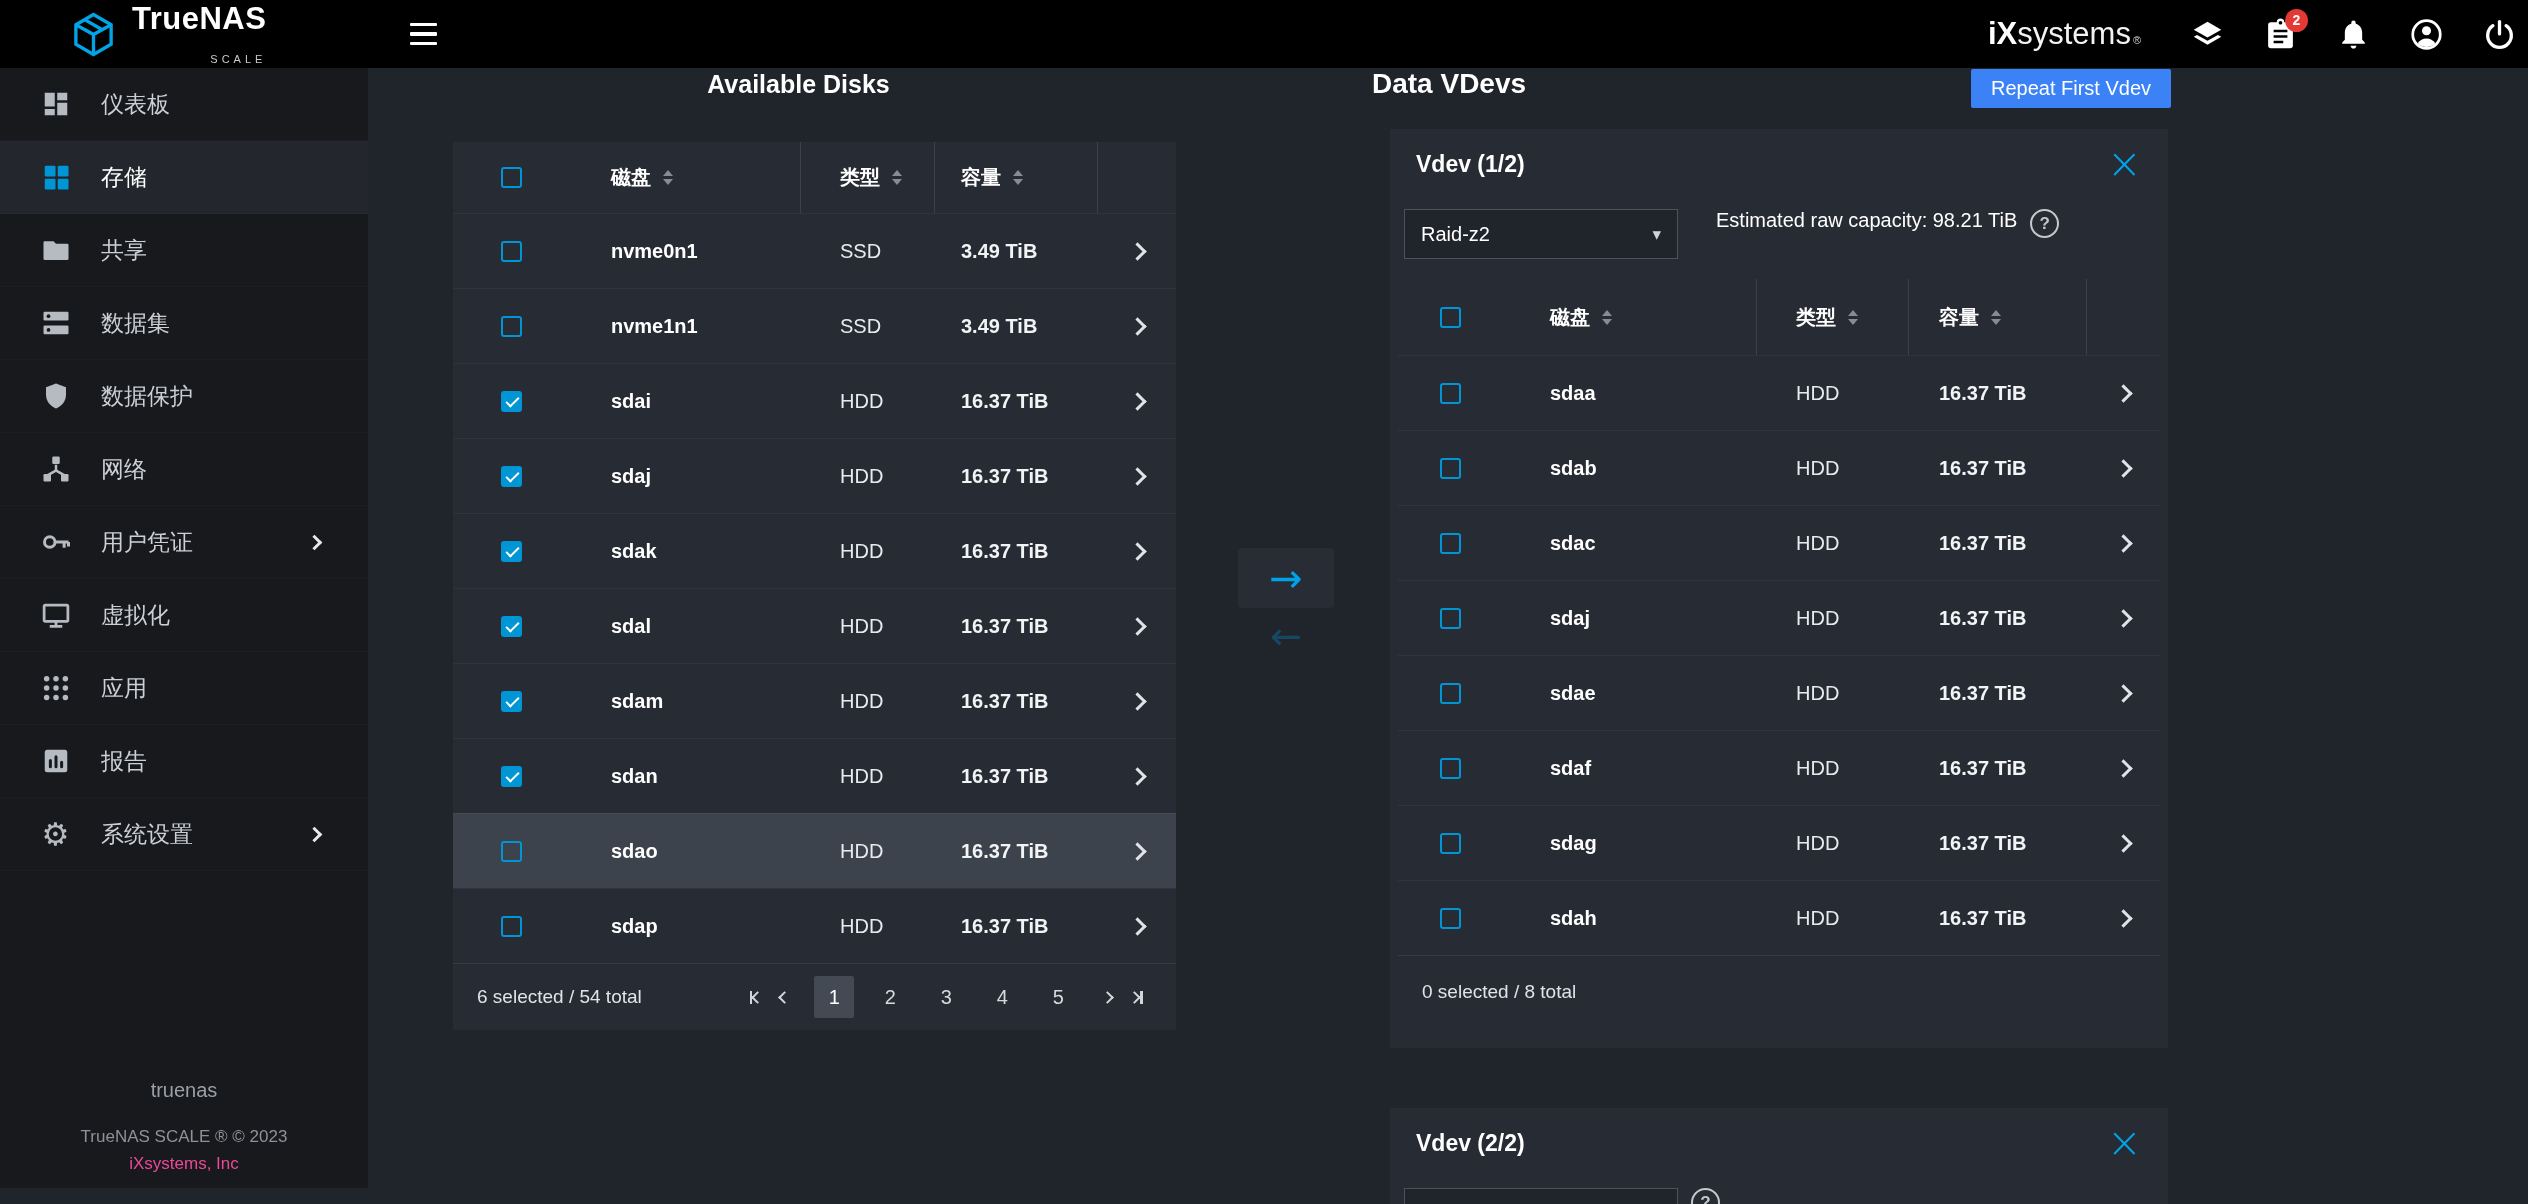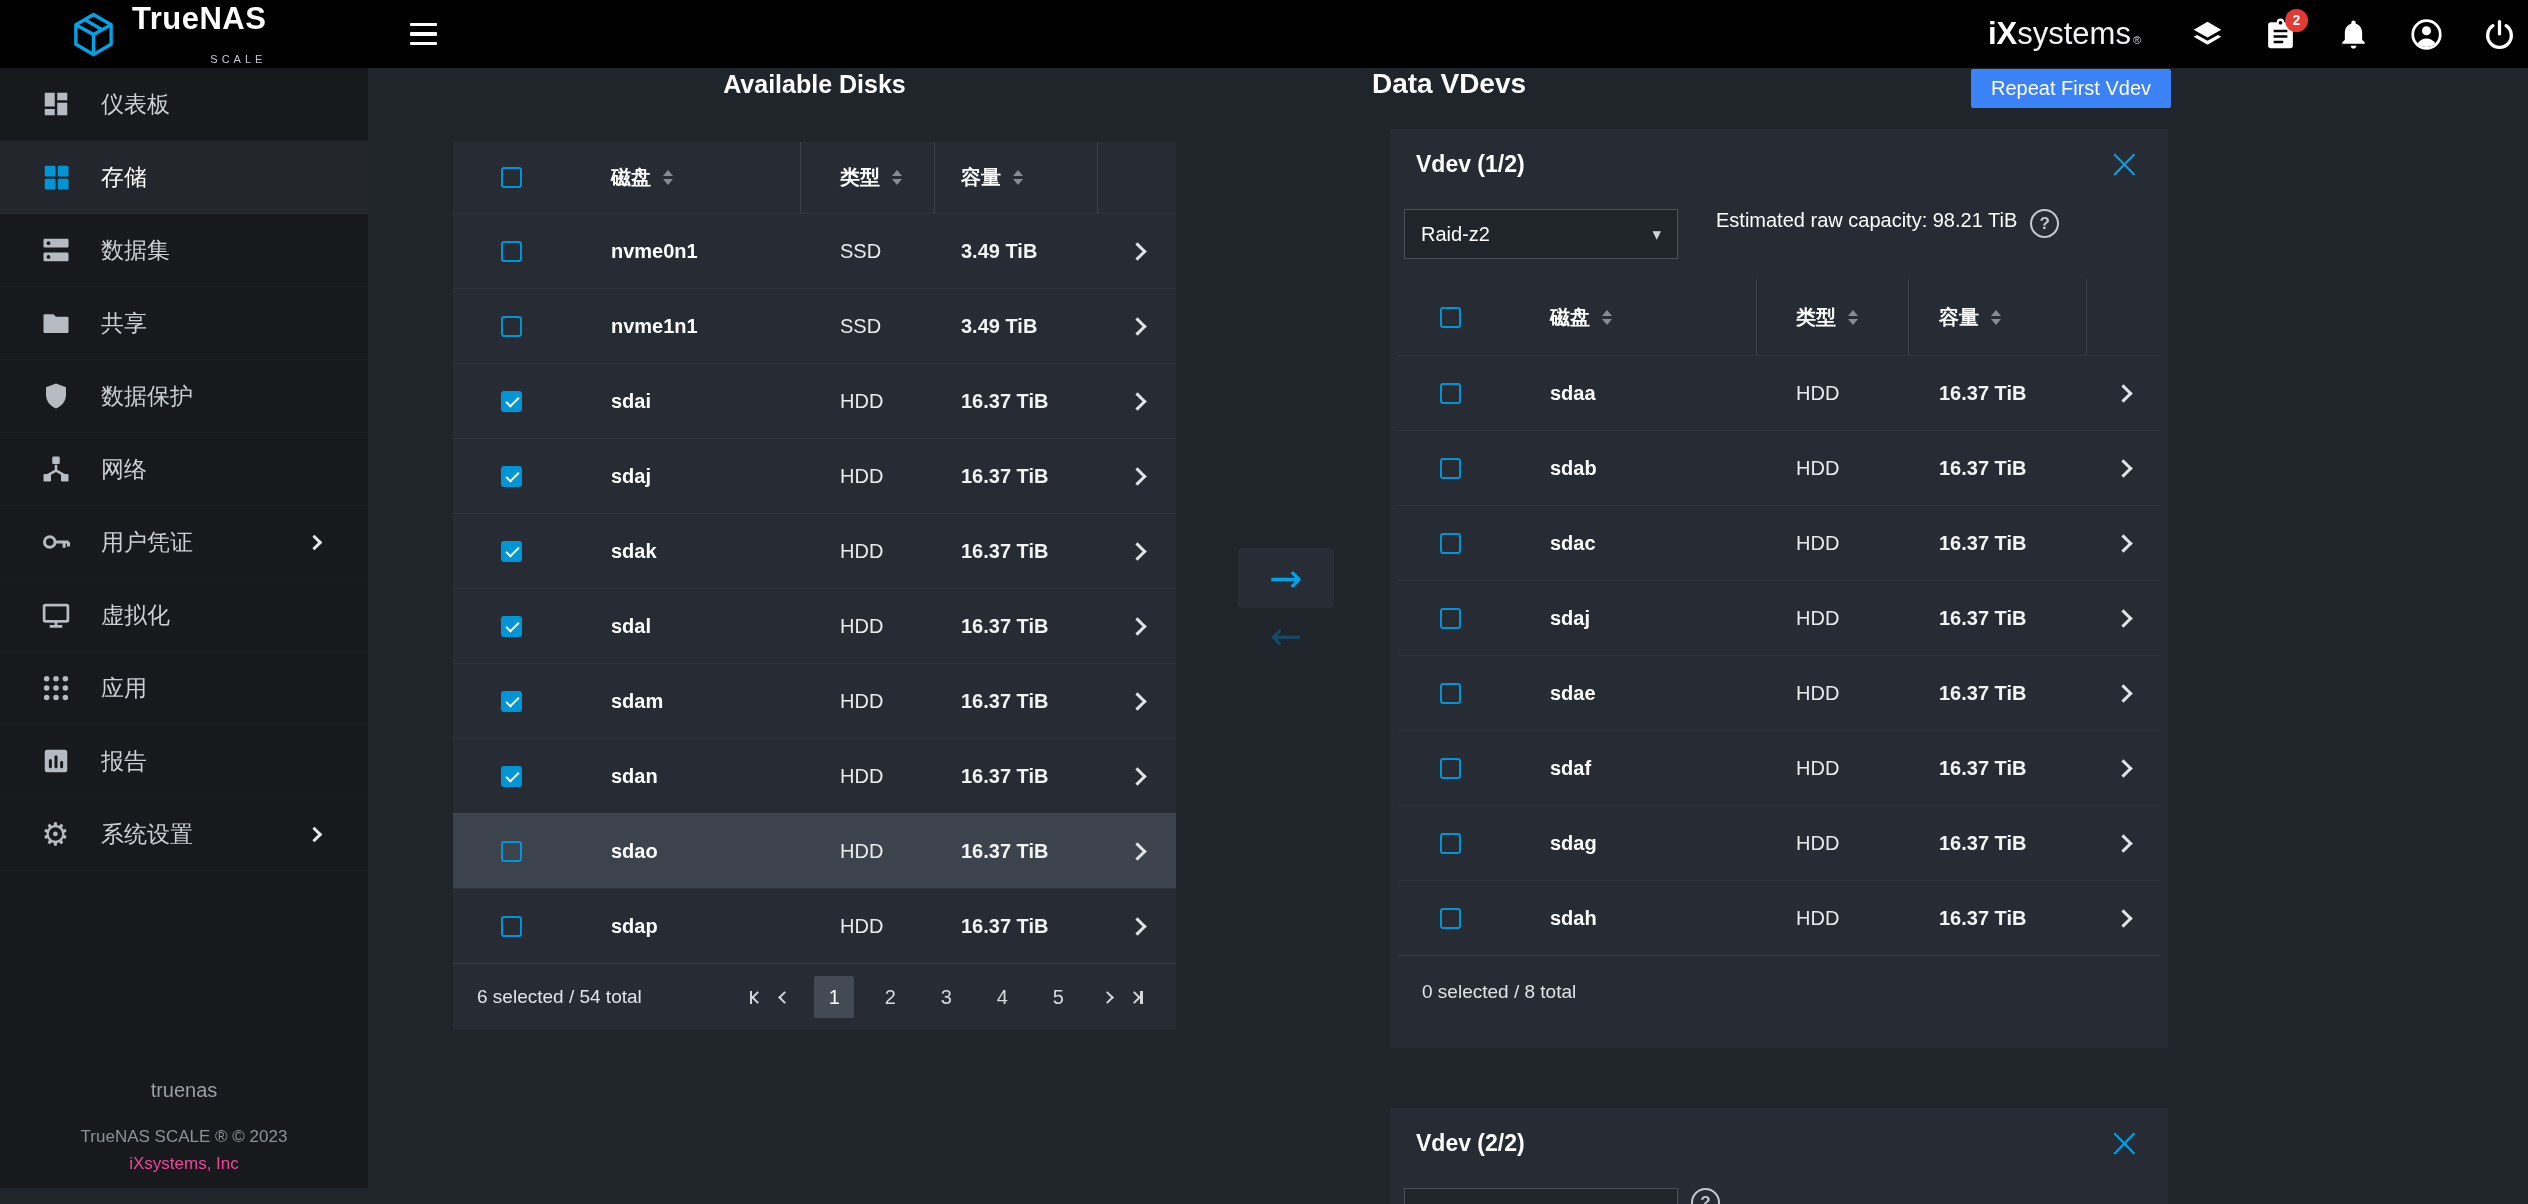--- a/index.html
+++ b/index.html
@@ -40,21 +40,21 @@
   .side-chev { margin-left:auto; width:11px; height:11px; border-top:3px solid #e6e9ec; border-right:3px solid #e6e9ec; transform:rotate(45deg); margin-right:8px; }
   .side-footer { position:absolute; bottom:14px; left:0; right:0; text-align:center; color:#8d9298; }
   .hostname { font-size:20px; color:#9aa0a6; margin-bottom:25px; }
   .copyline { font-size:17px; margin-bottom:7px; }
   .company { font-size:17px; color:#ec4899; cursor:pointer; }
 
   
   .main { position:absolute; top:68px; left:368px; right:0; bottom:0; background:#20242b; overflow:hidden; }
 
   .panel-title { font-weight:700; }
-  .avail-title { position:absolute; left:85px; top:2px; width:723px; text-align:center; font-size:25px; }
+  .avail-title { position:absolute; left:69px; top:2px; width:723px; text-align:center; font-size:25px; }
   .vdevs-title { position:absolute; left:1004px; top:0; font-size:28px; }
 
   .card { background:#272b33; }
   .avail-card { position:absolute; left:85px; top:74px; width:723px; }
 
   
   .tbl-head, .tbl-row { display:grid; align-items:center; }
   .t-avail .tbl-head, .t-avail .tbl-row { grid-template-columns:116px 232px 134px 163px 78px; }
   .t-vd    .tbl-head, .t-vd .tbl-row    { grid-template-columns:104px 255px 152px 178px 73px; }
   .tbl-head { height:71px; }
@@ -195,35 +195,35 @@
             <rect x="13.4" y="3" width="8.6" height="8.6" rx="1"></rect>
             <rect x="3" y="13.4" width="8.6" height="8.6" rx="1"></rect>
             <rect x="13.4" y="13.4" width="8.6" height="8.6" rx="1"></rect>
           </svg>
         </span>
         <span>存储</span>
       </div>
       <div class="side-item">
         <span class="ic">
           <svg viewBox="0 0 24 24" fill="currentColor">
+            <path d="M3 5h7l2 2h9a1 1 0 0 1 1 1v11a1 1 0 0 1-1 1H3a1 1 0 0 1-1-1V6a1 1 0 0 1 1-1z"></path>
+          </svg>
+        </span>
+        <span>共享</span>
+      </div>
+      <div class="side-item">
+        <span class="ic">
+          <svg viewBox="0 0 24 24" fill="currentColor">
             <rect x="2" y="3" width="20" height="7" rx="1"></rect>
             <rect x="2" y="14" width="20" height="7" rx="1"></rect>
             <circle cx="6" cy="6.5" r="1.5" fill="#17191d"></circle>
             <circle cx="6" cy="17.5" r="1.5" fill="#17191d"></circle>
           </svg>
         </span>
         <span>数据集</span>
-      </div>
-      <div class="side-item">
-        <span class="ic">
-          <svg viewBox="0 0 24 24" fill="currentColor">
-            <path d="M3 5h7l2 2h9a1 1 0 0 1 1 1v11a1 1 0 0 1-1 1H3a1 1 0 0 1-1-1V6a1 1 0 0 1 1-1z"></path>
-          </svg>
-        </span>
-        <span>共享</span>
       </div>
       <div class="side-item">
         <span class="ic">
           <svg viewBox="0 0 24 24" fill="currentColor">
             <path d="M12 2l8 3v6c0 5-3.4 9.2-8 11-4.6-1.8-8-6-8-11V5z"></path>
           </svg>
         </span>
         <span>数据保护</span>
       </div>
       <div class="side-item">

